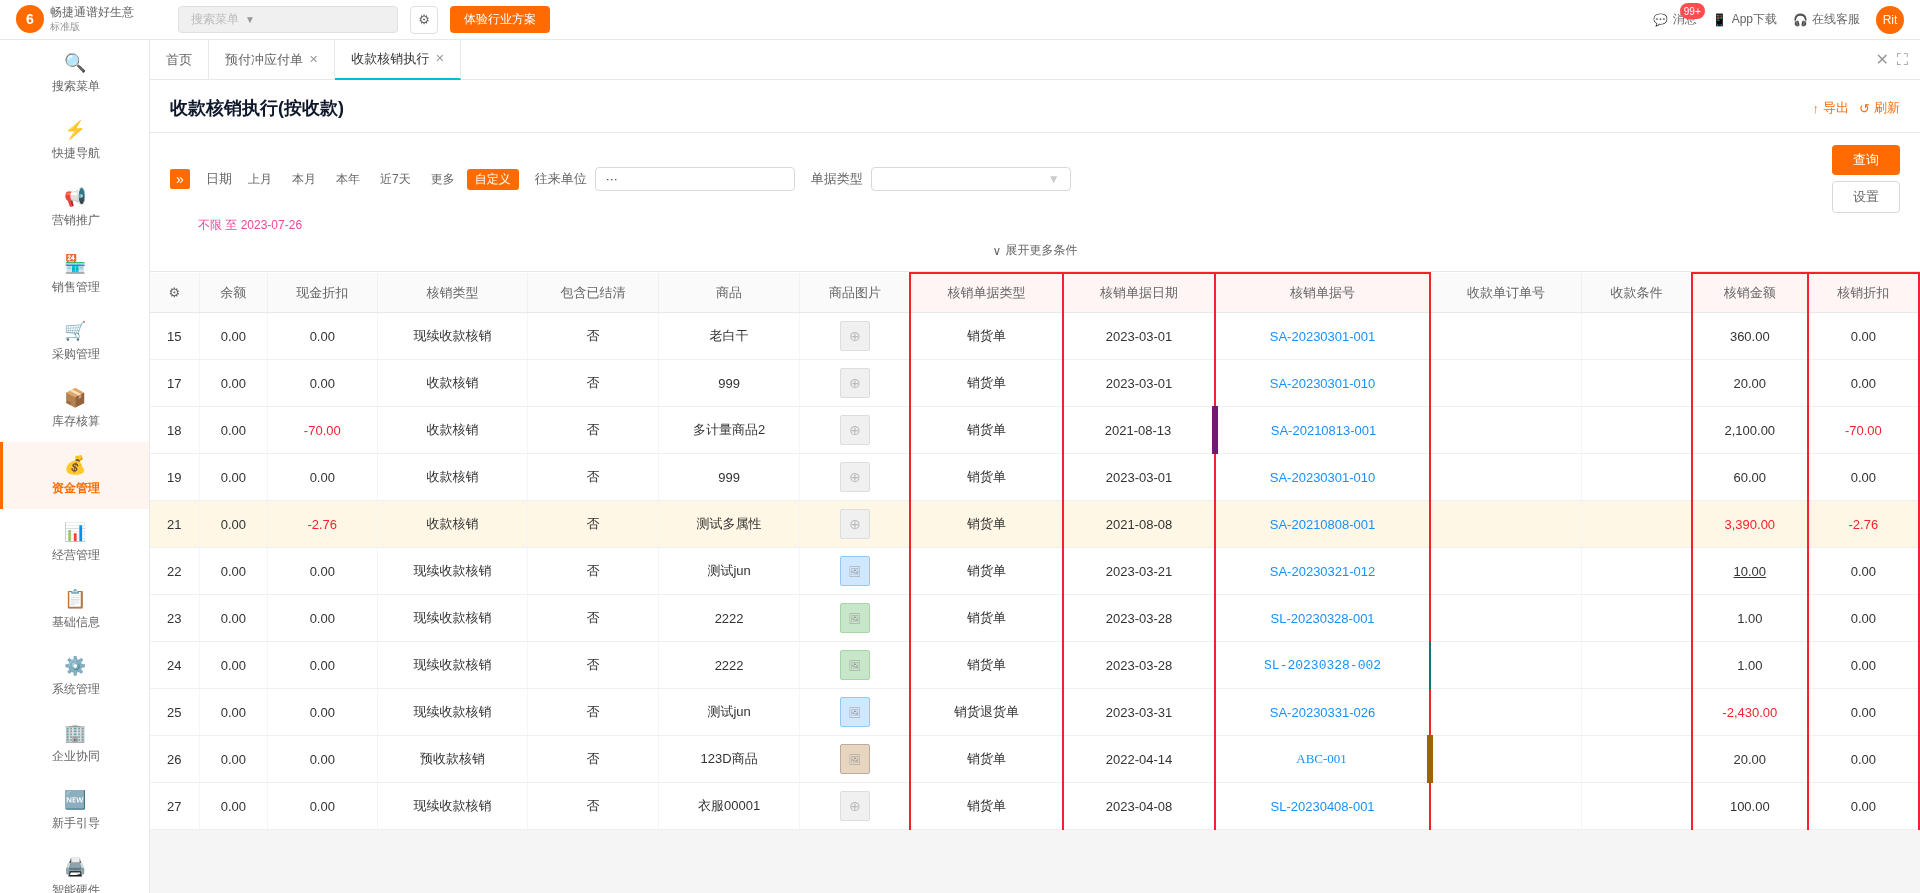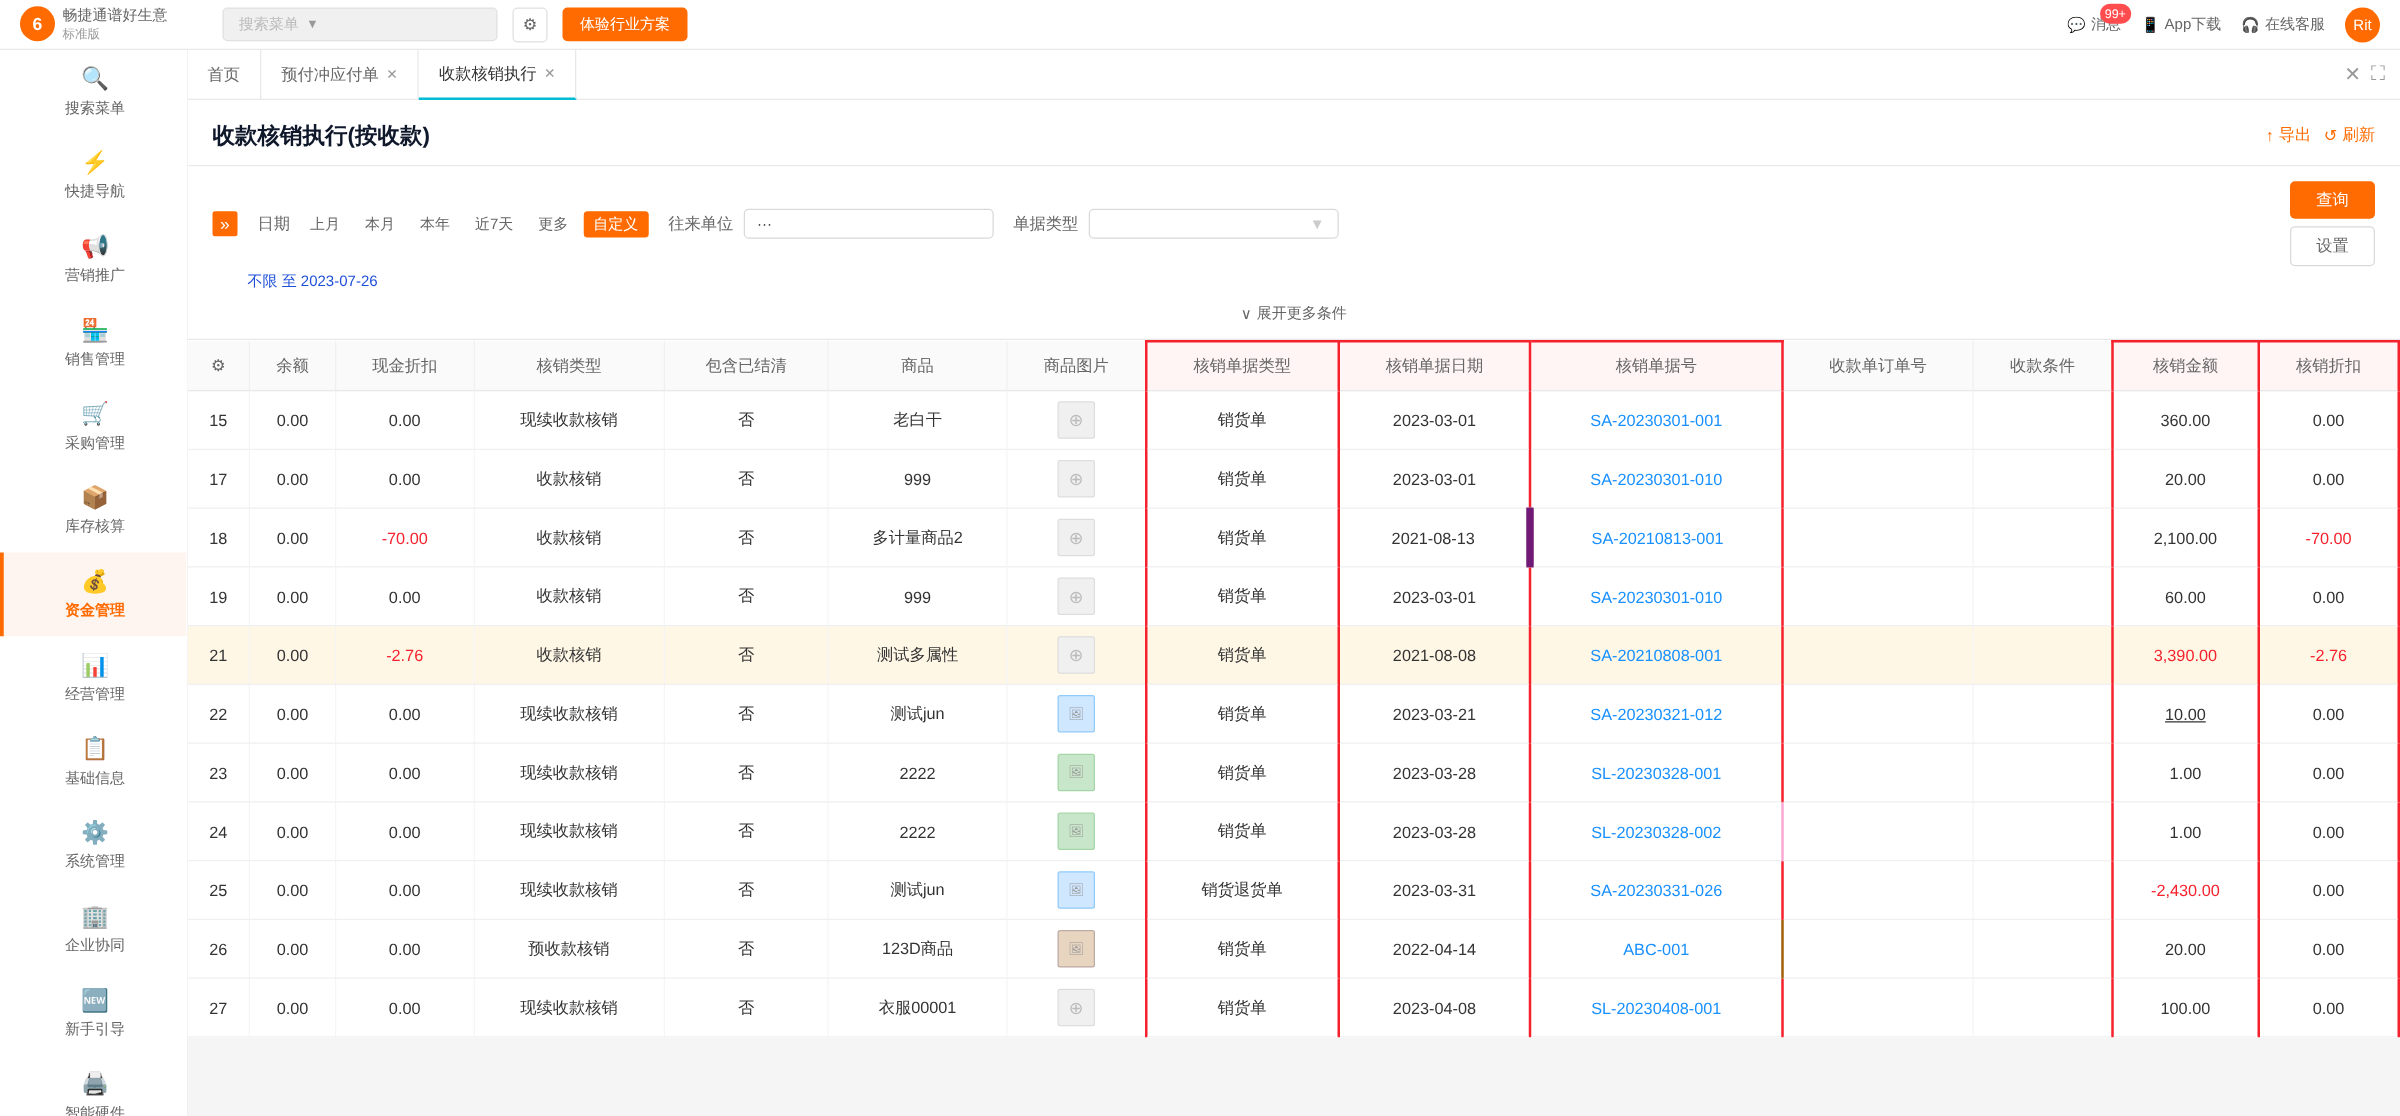--- a/index.html
+++ b/index.html
@@ -45,21 +45,21 @@
     .action-btn { display: flex; align-items: center; gap: 4px; color: #ff6b00; font-size: 13px; cursor: pointer; }
 
     
     .filter-area { background: #fff; padding: 12px 20px; border-bottom: 1px solid #e8e8e8; }
     .filter-row { display: flex; align-items: center; gap: 16px; flex-wrap: wrap; }
     .filter-item { display: flex; align-items: center; gap: 8px; }
     .filter-label { color: #666; font-size: 13px; white-space: nowrap; }
     .filter-quick-dates { display: flex; gap: 4px; align-items: center; }
     .date-btn { padding: 2px 8px; font-size: 12px; color: #666; cursor: pointer; border-radius: 2px; }
     .date-btn.custom { background: #ff6b00; color: white; border-radius: 3px; padding: 2px 8px; }
-    .date-range { color: #1d4ed8; font-size: 12px; }
+    .date-range { color: #ec4899; font-size: 12px; }
     .filter-select { border: 1px solid #d9d9d9; border-radius: 4px; padding: 4px 10px; font-size: 12px; color: #333; min-width: 160px; display: flex; align-items: center; justify-content: space-between; cursor: pointer; }
     .expand-btn { display: flex; align-items: center; gap: 4px; color: #666; font-size: 12px; cursor: pointer; margin: 8px auto 0; width: fit-content; }
     .query-btn { background: #ff6b00; color: white; border: none; border-radius: 4px; padding: 6px 20px; font-size: 13px; cursor: pointer; }
     .settings-btn { background: white; color: #666; border: 1px solid #d9d9d9; border-radius: 4px; padding: 6px 20px; font-size: 13px; cursor: pointer; }
     .filter-actions { display: flex; flex-direction: column; gap: 6px; margin-left: auto; }
 
     
     .table-container { background: #fff; margin: 0; overflow: auto; flex: 1; }
     table { width: 100%; border-collapse: collapse; font-size: 13px; }
     thead tr { background: #fafafa; }
@@ -391,21 +391,21 @@
               <tr>
     <td>24</td>
     <td>0.00</td>
     <td>0.00</td>
     <td>现续收款核销</td>
     <td>否</td>
     <td>2222</td>
     <td style="text-align:center;"><div class="img-placeholder has-img2" style="background:#c8e6c9; border:1px solid #a5d6a7;">🖼</div></td>
     <td style="border-left:2px solid #f5222d;border-right:2px solid #f5222d;">销货单</td>
     <td style="border-right:2px solid #f5222d;">2023-03-28</td>
-    <td style="border-right:2px solid #f9a8d4;"><a class="link-text">SL-20230328-002</a></td>
+    <td style="border-right:2px solid #0f766e;font-family:Liberation Mono, monospace;"><a class="link-text">SL-20230328-002</a></td>
     <td></td>
     <td></td>
     <td style="border-left:2px solid #f5222d;border-right:2px solid #f5222d;">1.00</td>
     <td style="border-right:2px solid #f5222d;">0.00</td>
   </tr>
               <tr>
     <td>25</td>
     <td>0.00</td>
     <td>0.00</td>
     <td>现续收款核销</td>
@@ -423,21 +423,21 @@
               <tr>
     <td>26</td>
     <td>0.00</td>
     <td>0.00</td>
     <td>预收款核销</td>
     <td>否</td>
     <td>123D商品</td>
     <td style="text-align:center;"><div class="img-placeholder has-img" style="background:#e8d5c0; border:1px solid #bcaaa4;">🖼</div></td>
     <td style="border-left:2px solid #f5222d;border-right:2px solid #f5222d;">销货单</td>
     <td style="border-right:2px solid #f5222d;">2022-04-14</td>
-    <td style="border-right:2px solid #a16207;"><a class="link-text">ABC-001</a></td>
+    <td style="border-right:6px solid #a16207;font-family:Liberation Serif, serif;"><a class="link-text">ABC-001</a></td>
     <td></td>
     <td></td>
     <td style="border-left:2px solid #f5222d;border-right:2px solid #f5222d;">20.00</td>
     <td style="border-right:2px solid #f5222d;">0.00</td>
   </tr>
               <tr>
     <td>27</td>
     <td>0.00</td>
     <td>0.00</td>
     <td>现续收款核销</td>

